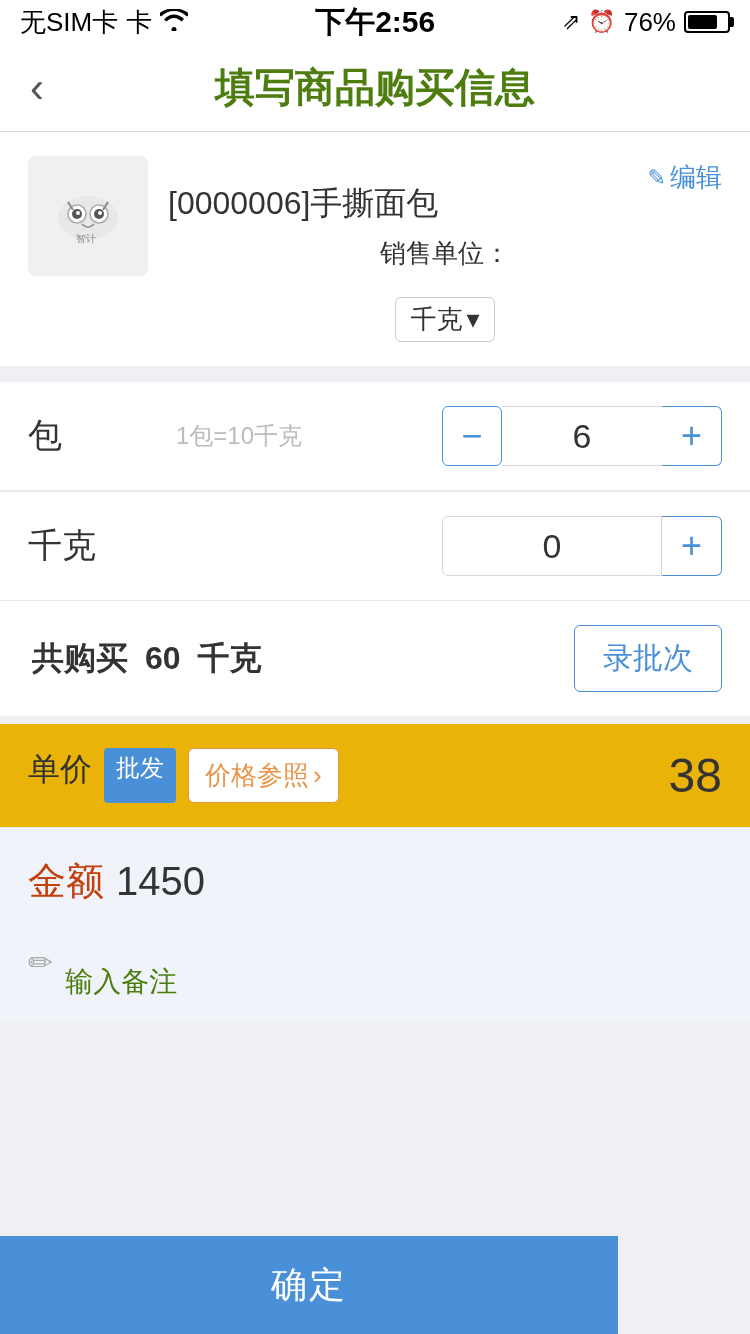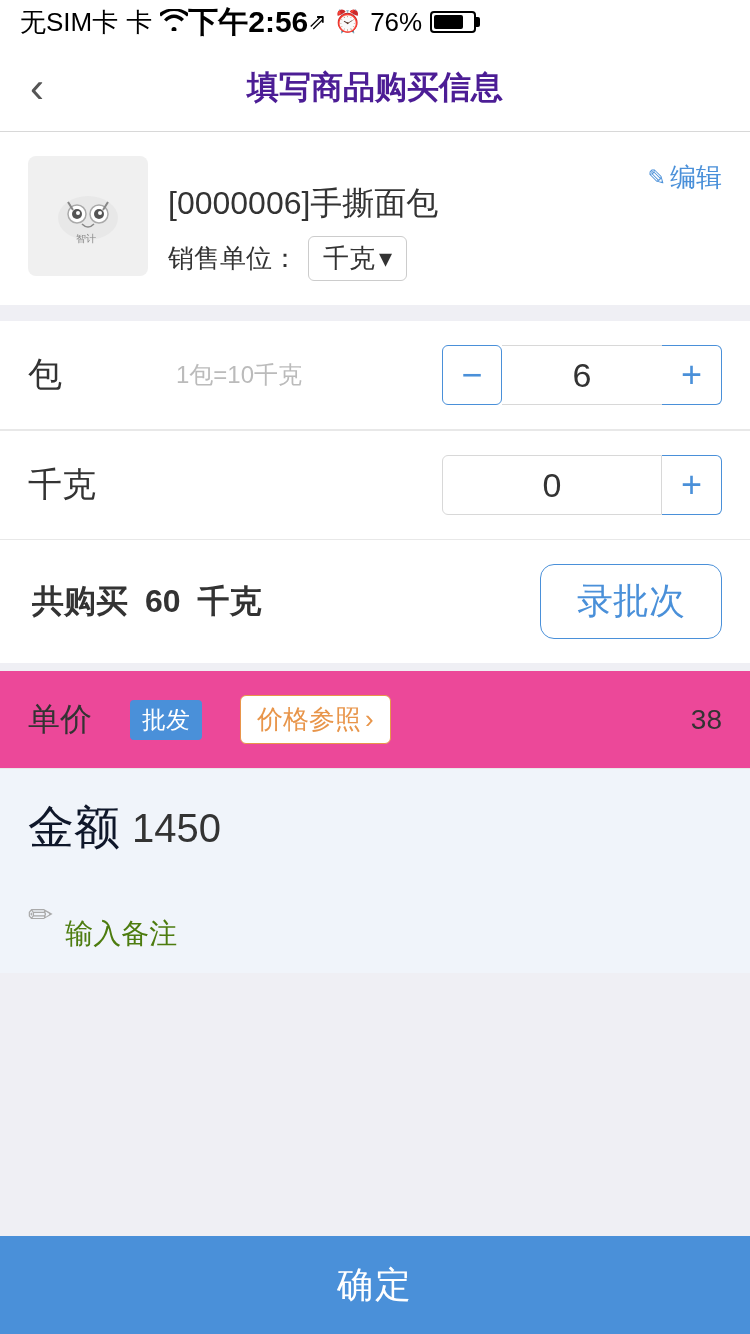--- a/index.html
+++ b/index.html
@@ -13,20 +13,21 @@
       position: relative;
     }
 
     
     .status-bar {
       width: 750px;
       height: 44px;
       background: #fff;
       display: flex;
       align-items: center;
+      justify-content: space-between;
       padding: 0 20px;
       font-size: 26px;
       color: #000;
     }
     .status-left { display: flex; align-items: center; gap: 8px; }
     .status-center { font-size: 30px; font-weight: 600; }
     .status-right { display: flex; align-items: center; gap: 8px; font-size: 26px; }
     .battery-icon {
       width: 46px; height: 22px; border: 2px solid #000; border-radius: 4px;
       position: relative; display: inline-flex; align-items: center; padding: 2px;
@@ -50,23 +51,23 @@
     }
     .nav-back {
       position: absolute;
       left: 20px;
       font-size: 38px;
       color: #333;
       cursor: pointer;
       padding: 10px;
     }
     .nav-title {
-      font-size: 32px;
+      font-size: 40px;
       font-weight: 600;
-      color: #4c1d95;
+      color: #4d7c0f;
     }
 
     
     .product-card {
       background: #fff;
       margin-top: 0;
       padding: 24px 28px;
       display: flex;
       align-items: flex-start;
       gap: 20px;
@@ -83,21 +84,21 @@
       flex-shrink: 0;
       overflow: hidden;
     }
     .owl-logo {
       width: 80px;
       height: 60px;
     }
     .product-info { flex: 1; }
     .product-name { font-size: 32px; font-weight: 500; color: #333; margin-bottom: 10px; margin-top: 26px; }
     .product-stock { font-size: 26px; color: #999; margin-bottom: 10px; }
-    .product-unit { font-size: 26px; color: #333; display: flex; align-items: center; gap: 10px; }
+    .product-unit { font-size: 26px; color: #333; display: flex; align-items: center; gap: 26px; flex-direction: column; }
     .unit-select {
       border: 1px solid #ccc;
       border-radius: 6px;
       padding: 4px 14px;
       font-size: 26px;
       color: #333;
       background: #fff;
       display: inline-flex;
       align-items: center;
       gap: 4px;
@@ -198,34 +199,32 @@
       justify-content: space-between;
       padding: 24px 28px;
       border-bottom: 8px solid #efeff4;
     }
     .total-text { font-size: 32px; color: #333; }
     .total-text span { font-weight: 600; margin: 4px 4px; }
     .batch-btn {
       border: 1px solid #4a90d9;
       color: #4a90d9;
       background: #fff;
-      font-size: 36px;
-      padding: 12px 36px;
-      border-radius: 14px;
+      font-size: 30px;
+      padding: 12px 28px;
+      border-radius: 6px;
       cursor: pointer;
     }
 
     
     .price-section {
-      background: #ec4899;
+      background: #eab308;
       padding: 24px 28px;
       display: flex;
-      align-items: center;
       border-bottom: 1px solid #e8e8e8;
-      gap: 26px;
     }
     .price-label { font-size: 32px; color: #333; margin-right: 12px; }
     .price-tag {
       background: #4a90d9;
       color: #fff;
       font-size: 24px;
       padding: 4px 12px;
       border-radius: 4px;
       margin-right: 12px;
     }
@@ -236,32 +235,32 @@
       font-size: 26px;
       padding: 6px 16px;
       border-radius: 6px;
       cursor: pointer;
       display: flex;
       align-items: center;
       gap: 4px;
     }
     .price-value {
       margin-left: auto;
-      font-size: 28px;
+      font-size: 48px;
       color: #333;
       font-weight: 400;
     }
 
     
     .amount-section {
       background: #f0f4fa;
       padding: 28px 28px 20px;
     }
     .amount-row { display: flex; align-items: center; margin-bottom: 16px; }
-    .amount-label { font-size: 46px; color: #0f172a; margin-right: 12px; }
+    .amount-label { font-size: 38px; color: #c2410c; margin-right: 12px; }
     .amount-value { font-size: 40px; color: #333; font-weight: 500; }
     .remark-row {
       display: flex;
       align-items: center;
       gap: 12px;
     }
     .remark-icon { font-size: 28px; color: #999; }
     .remark-text { font-size: 28px; color: #4d7c0f; margin-top: 40px; }
 
     
@@ -269,21 +268,21 @@
       background: #efeff4;
       flex: 1;
       min-height: 280px;
     }
 
     
     .confirm-btn {
       position: fixed;
       bottom: 0;
       left: 0;
-      width: 750px;
+      width: 618px;
       height: 98px;
       background: #4a90d9;
       color: #fff;
       font-size: 36px;
       border: none;
       display: flex;
       align-items: center;
       justify-content: center;
       cursor: pointer;
       letter-spacing: 2px;

